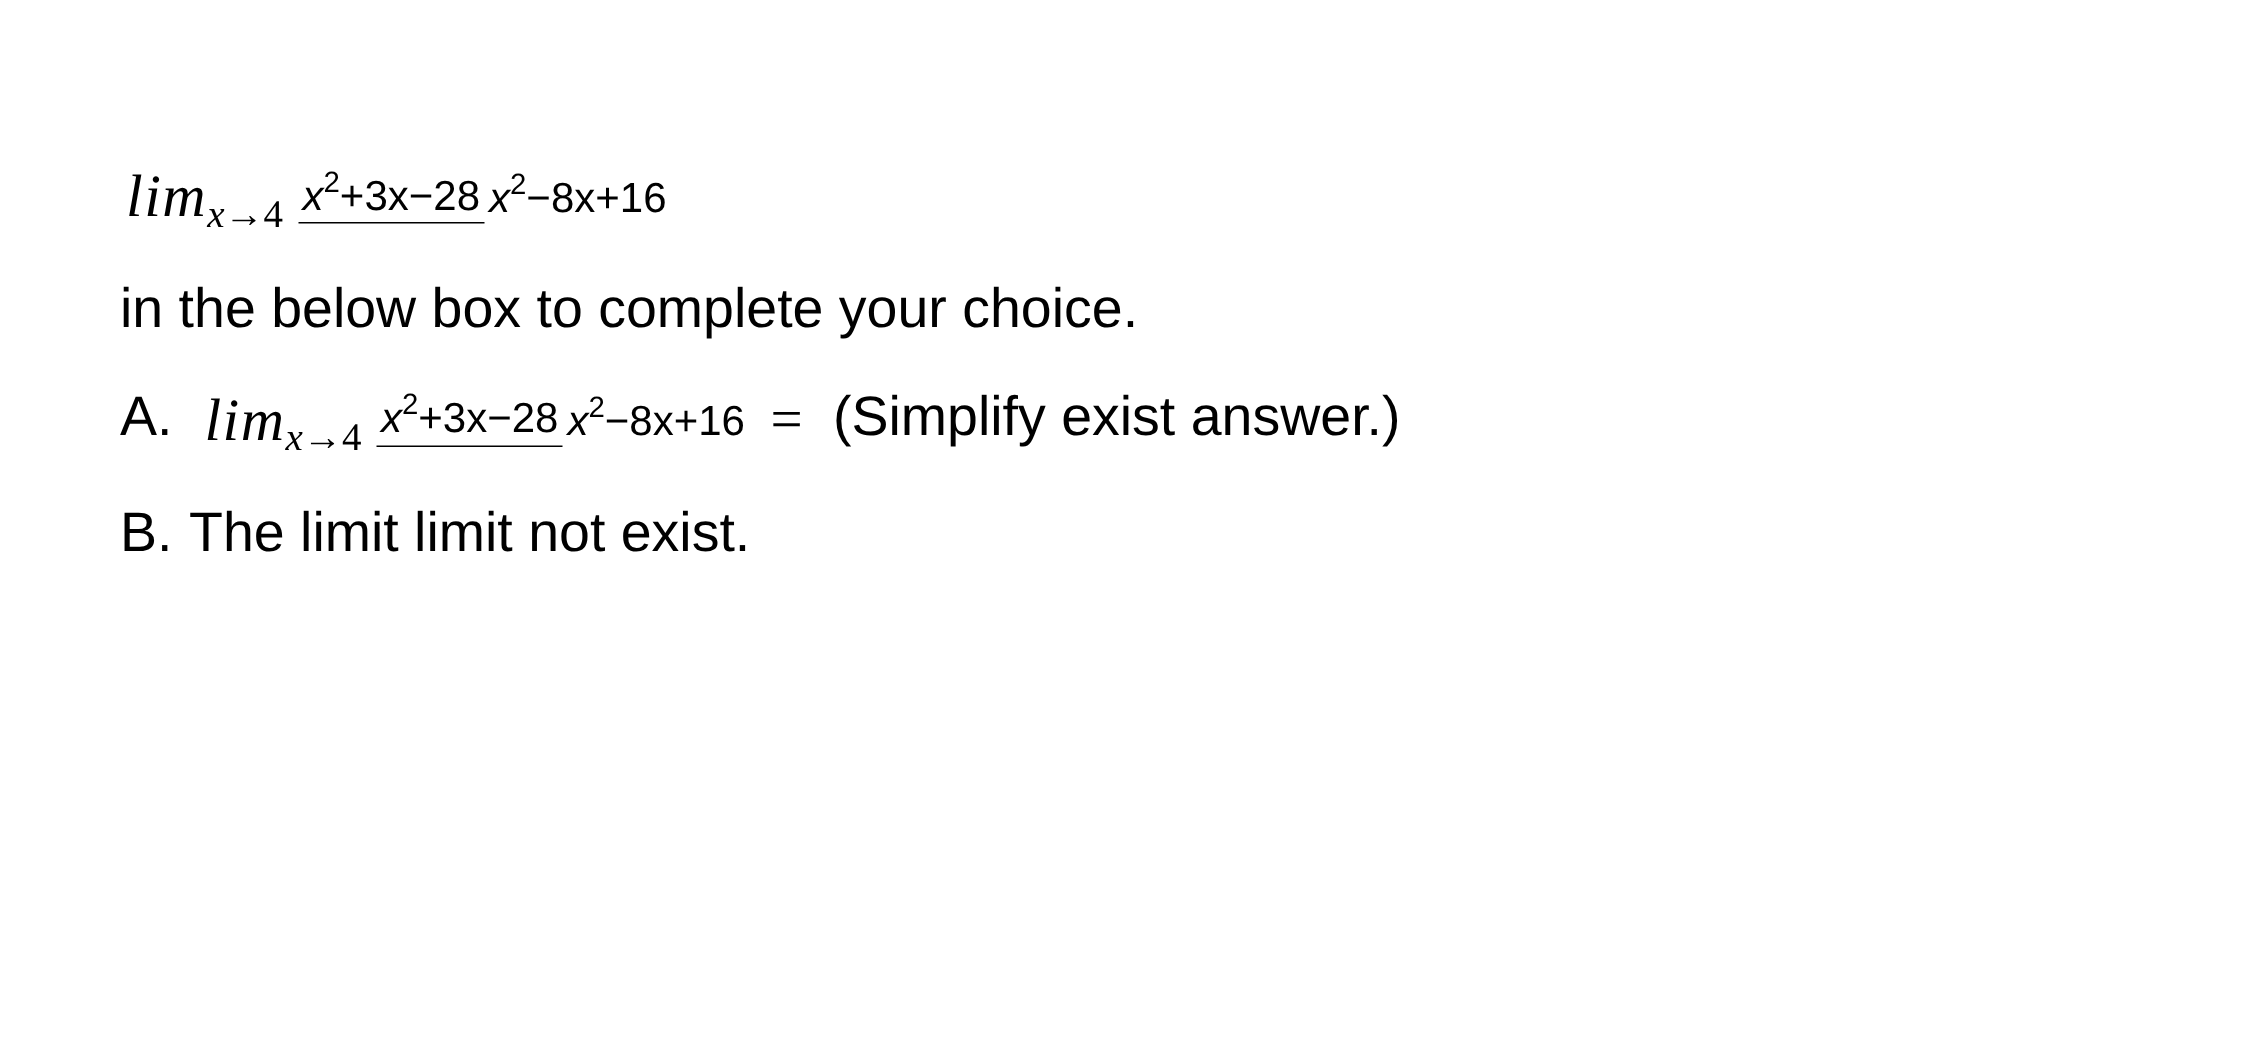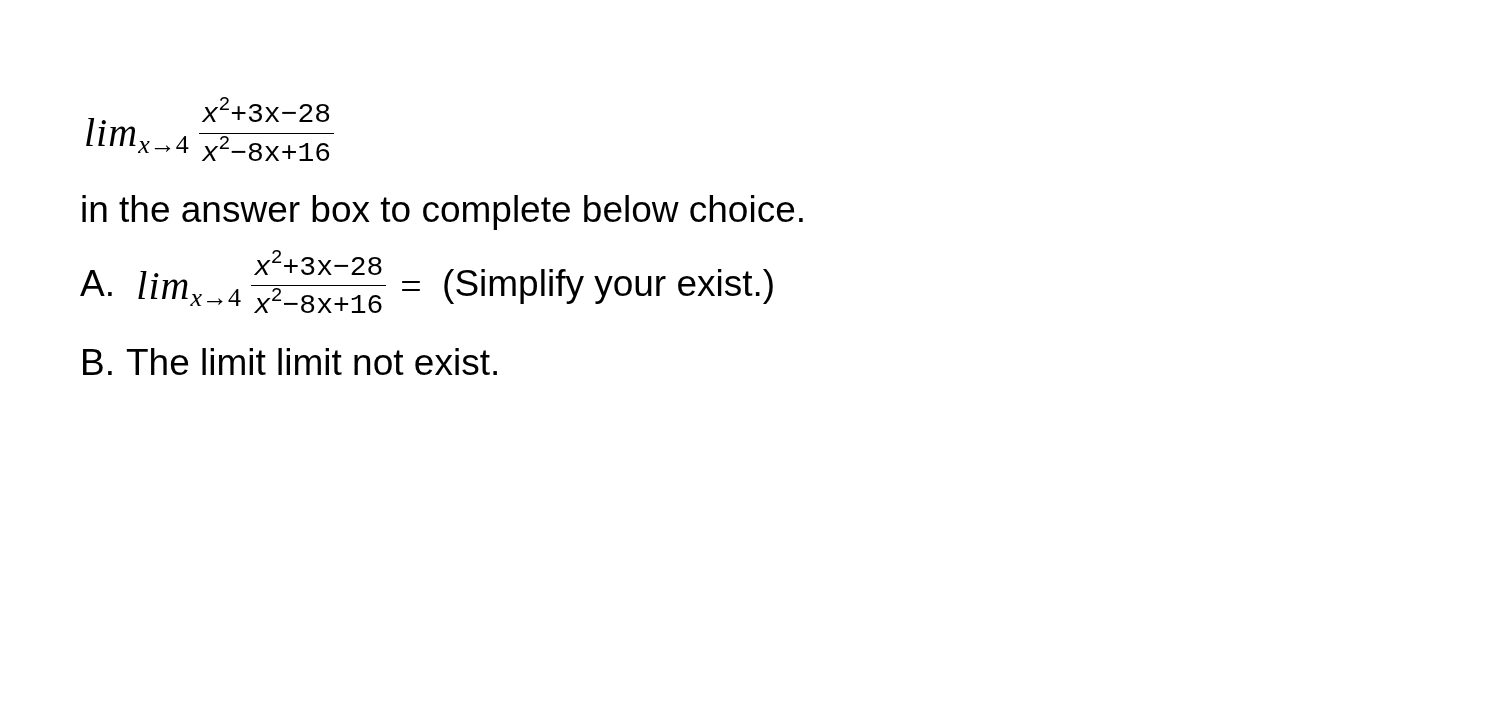--- a/index.html
+++ b/index.html
@@ -46,24 +46,24 @@
       top: 12px;
       margin-left: 0;
       margin-right: 6px;
       letter-spacing: 0px;
     }
     .arrow {
       font-style: normal;
     }
     .frac {
       display: inline-flex;
-      flex-direction: column;
+      flex-direction: row;
       align-items: center;
       vertical-align: middle;
-      font-family: Liberation Mono, monospace;
+      font-family: Liberation Sans, sans-serif;
       font-style: italic;
       font-size: 28px;
       line-height: 1.15;
       margin: 0 4px;
     }
     .frac .num {
       border-bottom: 1.5px solid #000;
       padding: 0 3px 1px 3px;
       white-space: nowrap;
     }
@@ -117,40 +117,40 @@
         </span>
         <span class="den">
           <span>x</span><span class="sup">2</span><span class="upright">−8x+16</span>
         </span>
       </span>
     </span>
   </div>
 
 
   <div class="line">
-    <span>in the answer box to complete below choice.</span>
+    <span>in the below box to complete your choice.</span>
   </div>
 
   <div class="line formula-line">
     <span class="option-label">A. </span>
     <span class="math-inline lim-expr">
       <span class="lim-word">lim</span>
       <span class="lim-sub">
         <span>x</span><span class="arrow">→</span><span class="upright">4</span>
       </span>
       <span class="frac">
         <span class="num">
           <span>x</span><span class="sup">2</span><span class="upright">+3x−28</span>
         </span>
         <span class="den">
           <span>x</span><span class="sup">2</span><span class="upright">−8x+16</span>
         </span>
       </span>
       <span class="eq-sign">=</span>
     </span>
-    <span> (Simplify your exist.)</span>
+    <span> (Simplify exist answer.)</span>
   </div>
 
   <div class="line">
     <span class="option-label">B. </span><span>The limit limit not exist.</span>
   </div>
 
 </div>
 
 </body></html>

